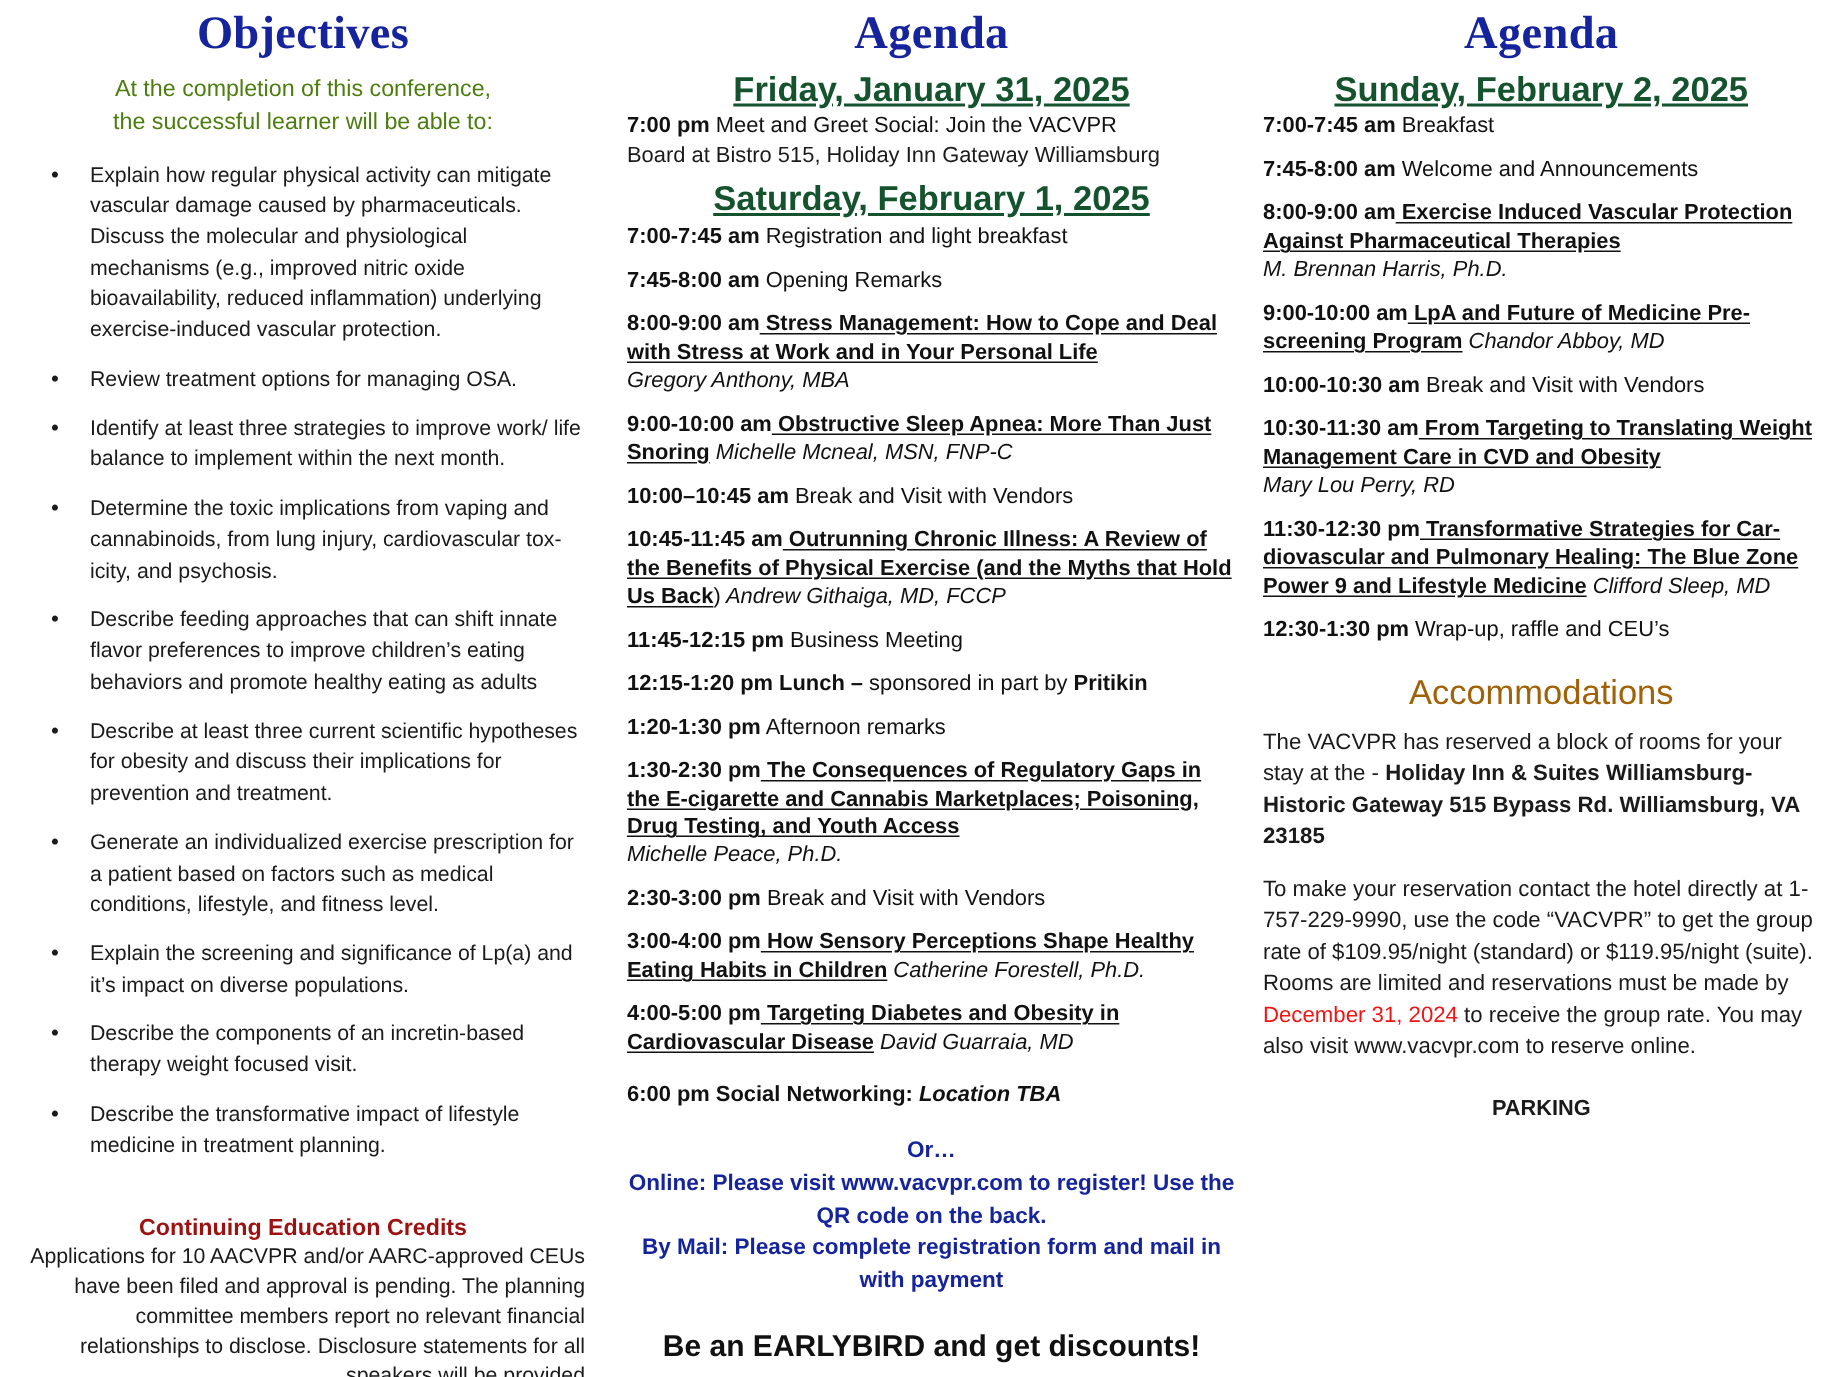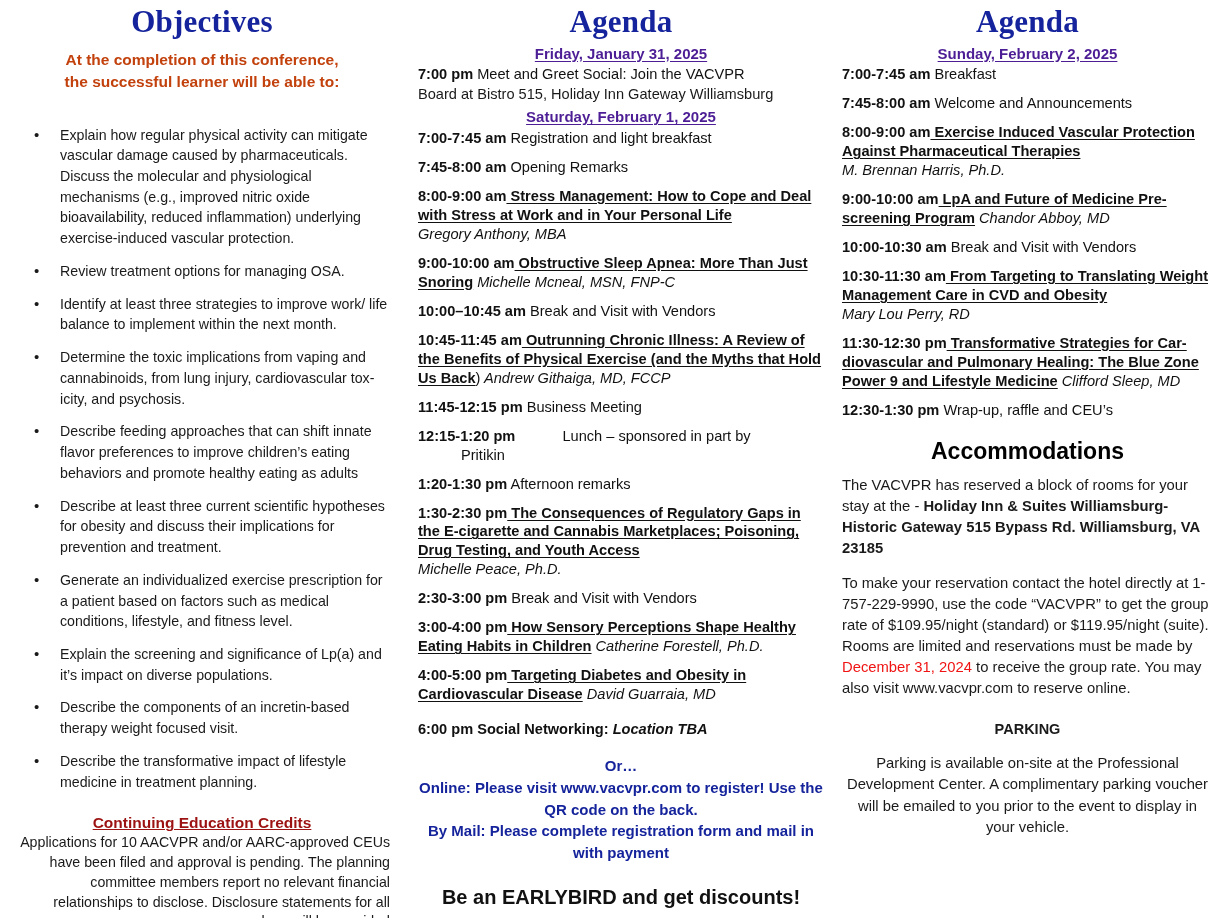--- a/index.html
+++ b/index.html
@@ -34,49 +34,48 @@
     font-family: "Liberation Serif", serif;
     font-weight: bold;
     font-size: 31px;
     color: #15239c;
     text-align: center;
     line-height: 1.05;
     margin: 0 0 6px 0;
     letter-spacing: 0.2px;
   }
   .lead {
-    font-weight: bold;
+    font-weight: normal;
     font-size: 15.5px;
     text-align: center;
     line-height: 1.42;
-    margin: 10px 0 32px 0;
-    color: #c2410c;
+    margin: 10px 0 14px 0;
+    color: #4d7c0f;
   }
   .date-head {
-    color: #4c1d95;
-    font-weight: bold;
-    font-size: 15px;
+    color: #14532d;
+    font-weight: bold;
+    font-size: 23px;
     text-align: center;
     text-decoration: underline;
     text-underline-offset: 2px;
     margin: 0 0 2px 0;
     line-height: 1.25;
   }
   .date-head.tight { margin-top: 1px; }
   .red-head-sm {
     color: #9c1111;
     font-weight: bold;
     font-size: 15.5px;
     text-align: center;
-    margin: 22px 0 1px 0;
-    text-decoration: underline;
+    margin: 36px 0 1px 0;
   }
   .red-head-lg {
-    color: #000000;
-    font-weight: bold;
+    color: #a16207;
+    font-weight: normal;
     font-size: 23px;
     text-align: center;
     margin: 18px 0 10px 0;
   }
   .plain-head {
     font-weight: bold;
     font-size: 14.5px;
     text-align: center;
     margin: 22px 0 0 0;
   }
@@ -119,21 +118,21 @@
   }
   .agenda-item.nogap { margin-bottom: 1px; }
   .agenda-item .time { font-weight: bold; }
   .agenda-item .sess {
     font-weight: bold;
     text-decoration: underline;
     text-underline-offset: 1.5px;
   }
   .agenda-item .spk { font-style: italic; }
   .agenda-item .spk-b { font-style: italic; font-weight: bold; }
-  .agenda-item .b { font-weight: normal; margin-left: 43px; }
+  .agenda-item .b { font-weight: bold; }
   .agenda-cont {
     font-size: 14.6px;
     line-height: 1.30;
     margin: 0 0 4px 0;
   }
 
   .reg-block {
     color: #16249c;
     font-weight: bold;
     font-size: 15px;
@@ -263,16 +262,15 @@
 
     <div class="agenda-item"><span class="time">12:30-1:30 pm</span><span> Wrap-up, raffle and CEU’s</span></div>
 
     <div class="red-head-lg">Accommodations</div>
 
     <p class="acc-para"><span>The VACVPR has reserved a block of rooms for your stay at the - </span><span class="b">Holiday Inn &amp; Suites Williamsburg-Historic Gateway  515 Bypass Rd. Williamsburg, VA 23185</span></p>
 
     <p class="acc-para"><span>To make your reservation contact the hotel directly at  1-757-229-9990, use the code “VACVPR” to get the group rate of $109.95/night (standard) or $119.95/night (suite).  Rooms are limited and reservations must be made by </span><span class="red">December 31, 2024</span><span> to receive the group rate.  You may also visit www.vacvpr.com to reserve online.</span></p>
 
     <div class="plain-head">PARKING</div>
-    <p class="parking-body">Parking is available on-site at the Professional Development Center. A complimentary parking voucher will be emailed to you prior to the event to display in your vehicle.</p>
   </div>
 
 </div>
 
 </body></html>

